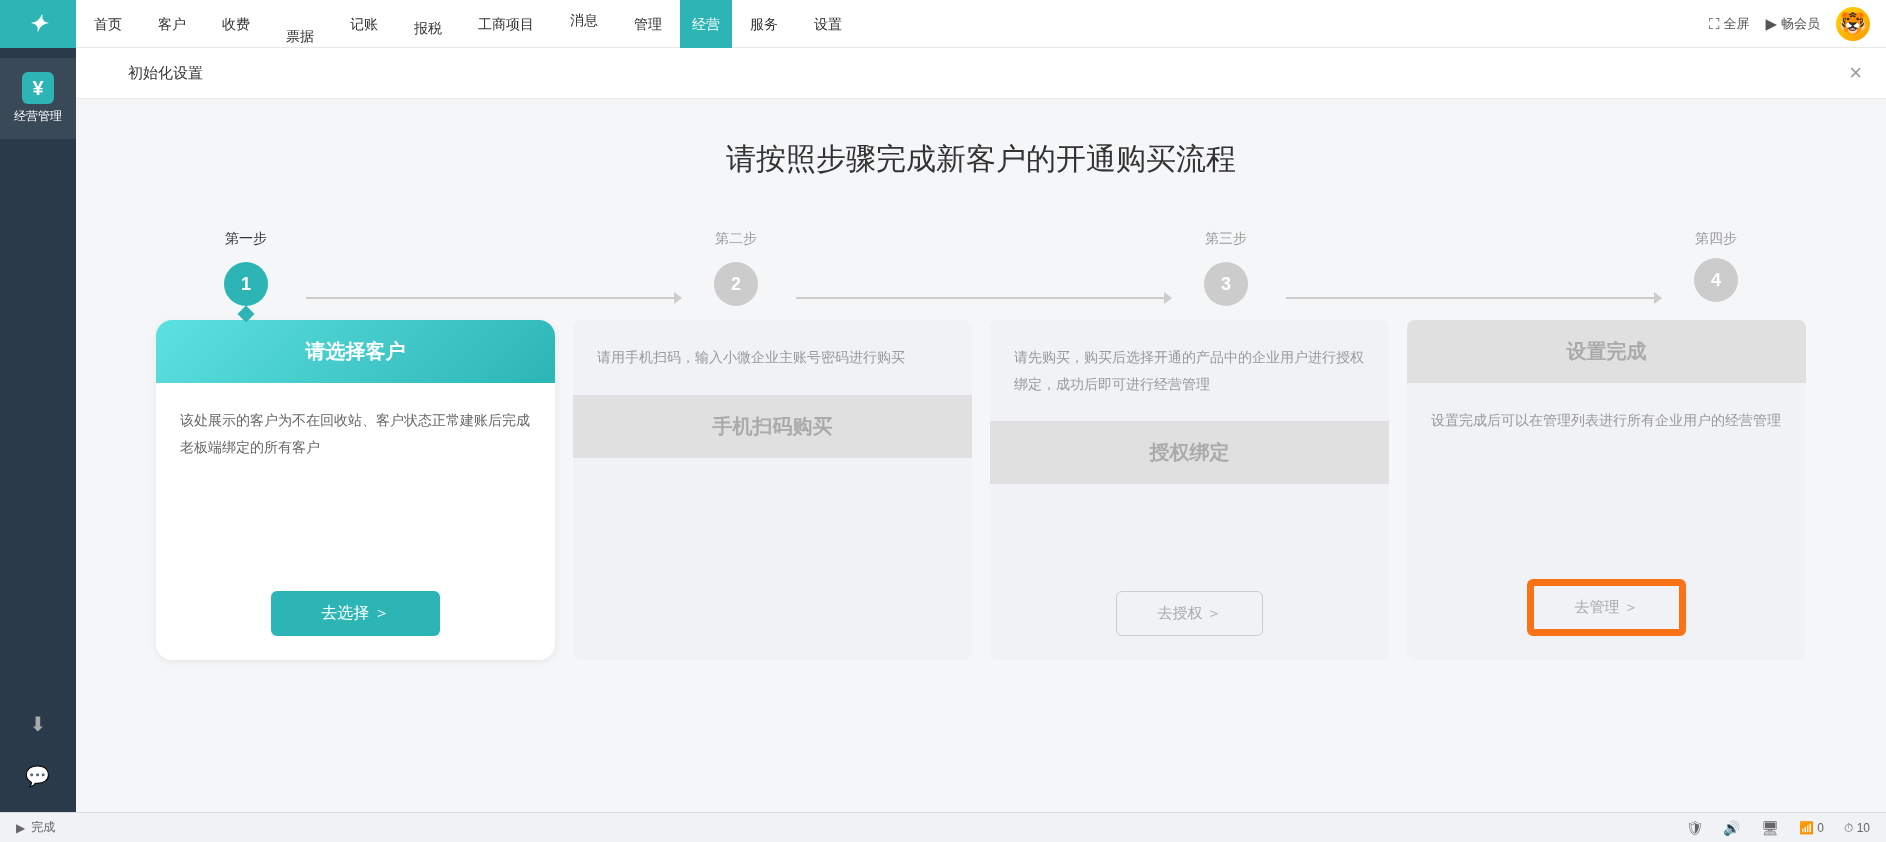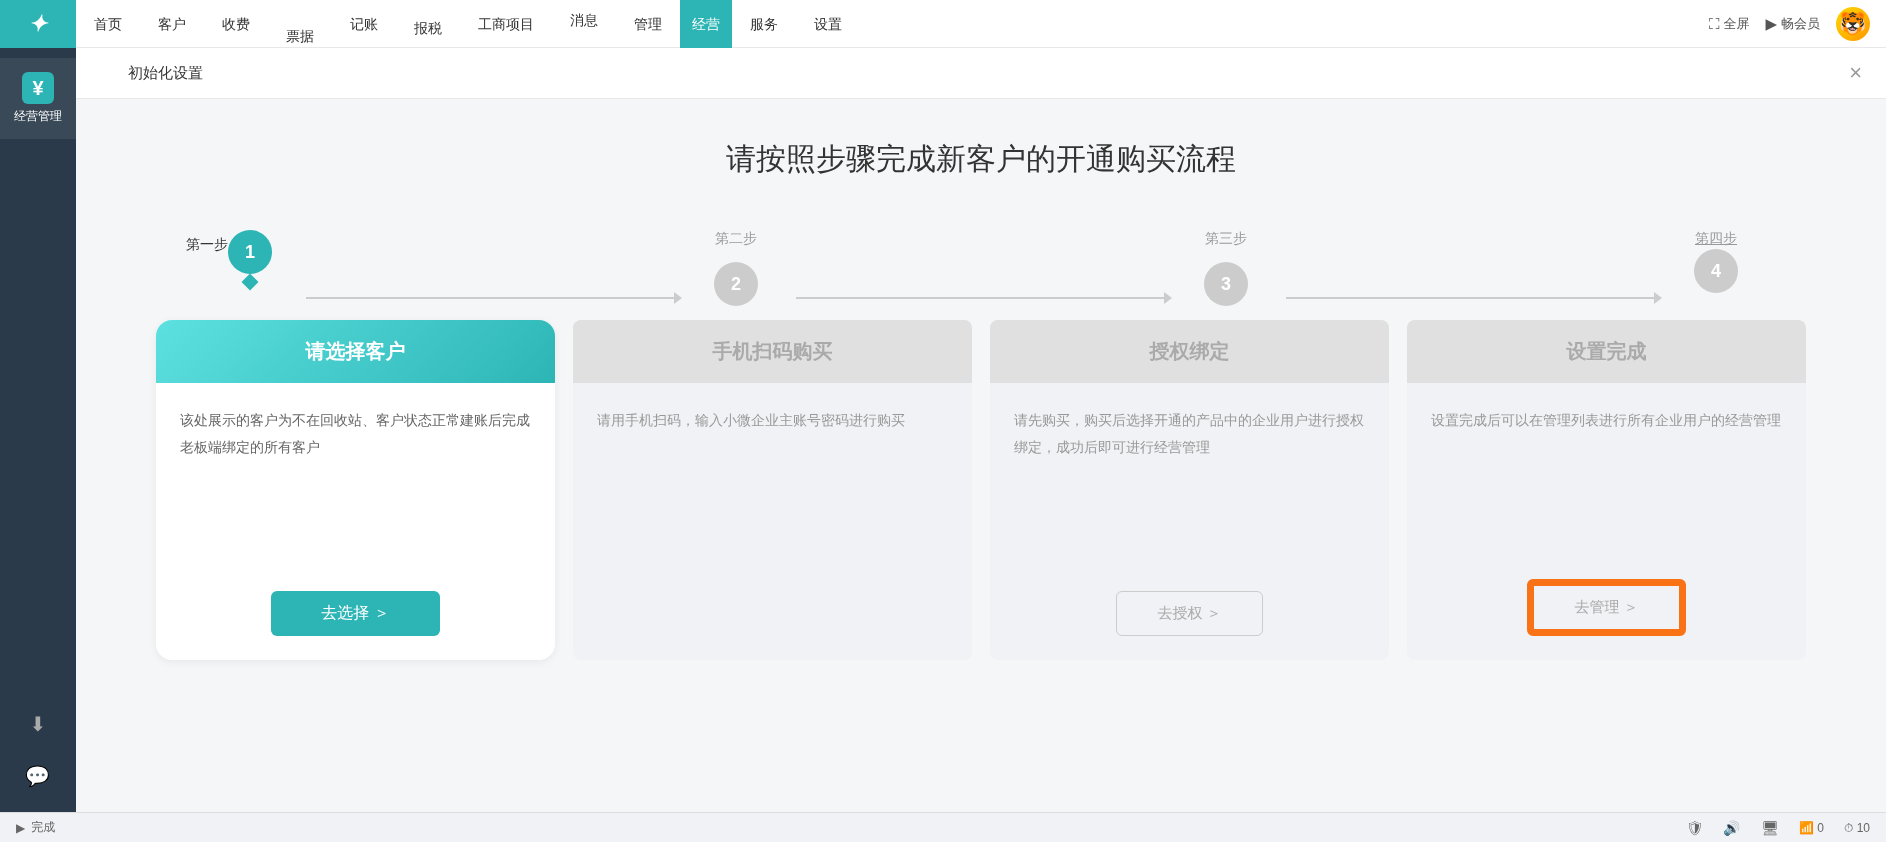--- a/index.html
+++ b/index.html
@@ -64,21 +64,21 @@
     <span style="font-size:15px;color:#333;margin-left:28px;">初始化设置</span>
     <span style="font-size:22px;color:#999;cursor:pointer;line-height:1;">×</span>
   </div>
 
   <div style="padding:40px 80px;">
 
     <div style="text-align:center;font-size:30px;color:#333;margin-bottom:50px;font-weight:400;">请按照步骤完成新客户的开通购买流程</div>
 
     <div style="display:flex;align-items:flex-start;margin-bottom:0;padding:0 30px;position:relative;">
 
-      <div style="display:flex;flex-direction:row;align-items:center;width:120px;flex-shrink:0;">
+      <div style="display:flex;flex-direction:column;align-items:center;width:120px;flex-shrink:0;">
         <span style="font-size:14px;color:#333;margin-bottom:14px;">第一步</span>
         <div style="width:44px;height:44px;border-radius:50%;background:#2db5b5;display:flex;align-items:center;justify-content:center;font-size:18px;font-weight:bold;color:#fff;position:relative;z-index:2;">
           <span>1</span>
 
           <div style="width:12px;height:12px;background:#2db5b5;transform:rotate(45deg);position:absolute;bottom:-14px;left:50%;margin-left:-6px;"></div>
         </div>
       </div>
 
       <div style="flex:1;height:2px;background:#ccc;margin-top:67px;position:relative;">
         <div style="position:absolute;right:-6px;top:-5px;width:0;height:0;border-top:6px solid transparent;border-bottom:6px solid transparent;border-left:8px solid #ccc;"></div>
@@ -100,46 +100,46 @@
         <div style="width:44px;height:44px;border-radius:50%;background:#ccc;display:flex;align-items:center;justify-content:center;font-size:18px;font-weight:bold;color:#fff;position:relative;z-index:2;">
           <span>3</span>
         </div>
       </div>
 
       <div style="flex:1;height:2px;background:#ccc;margin-top:67px;position:relative;">
         <div style="position:absolute;right:-6px;top:-5px;width:0;height:0;border-top:6px solid transparent;border-bottom:6px solid transparent;border-left:8px solid #ccc;"></div>
       </div>
 
       <div style="display:flex;flex-direction:column;align-items:center;width:120px;flex-shrink:0;">
-        <span style="font-size:14px;color:#999;margin-bottom:1px;text-decoration:underline;">第四步</span>
+        <span style="font-size:14px;color:#999;margin-bottom:10px;">第四步</span>
         <div style="width:44px;height:44px;border-radius:50%;background:#ccc;display:flex;align-items:center;justify-content:center;font-size:18px;font-weight:bold;color:#fff;position:relative;z-index:2;">
           <span>4</span>
         </div>
       </div>
 
     </div>
 
     <div style="display:flex;gap:18px;margin-top:14px;">
 
       <div style="flex:1;border-radius:16px;background:#fff;overflow:hidden;position:relative;min-height:340px;box-shadow:0 2px 8px rgba(0,0,0,0.06);">
         <div style="padding:18px 24px;text-align:center;font-size:20px;font-weight:bold;color:#fff;background:linear-gradient(135deg,#5de0e0,#2db5b5);">请选择客户</div>
         <div style="padding:24px;font-size:14px;color:#666;line-height:1.9;">该处展示的客户为不在回收站、客户状态正常建账后完成老板端绑定的所有客户</div>
         <div style="position:absolute;bottom:24px;left:0;right:0;display:flex;justify-content:center;">
           <button style="background:#2db5b5;color:#fff;border:none;border-radius:6px;padding:12px 50px;font-size:16px;cursor:pointer;display:flex;align-items:center;gap:6px;">去选择 ＞</button>
         </div>
       </div>
 
       <div style="flex:1;border-radius:8px;background:#f0f2f5;overflow:hidden;position:relative;min-height:340px;">
+        <div style="padding:24px;font-size:14px;color:#999;line-height:1.9;">请用手机扫码，输入小微企业主账号密码进行购买</div>
         <div style="padding:18px 24px;text-align:center;font-size:20px;font-weight:bold;color:#aaa;background:#e0e0e0;">手机扫码购买</div>
-        <div style="padding:24px;font-size:14px;color:#999;line-height:1.9;">请用手机扫码，输入小微企业主账号密码进行购买</div>
       </div>
 
       <div style="flex:1;border-radius:8px;background:#f0f2f5;overflow:hidden;position:relative;min-height:340px;">
+        <div style="padding:24px;font-size:14px;color:#999;line-height:1.9;">请先购买，购买后选择开通的产品中的企业用户进行授权绑定，成功后即可进行经营管理</div>
         <div style="padding:18px 24px;text-align:center;font-size:20px;font-weight:bold;color:#aaa;background:#e0e0e0;">授权绑定</div>
-        <div style="padding:24px;font-size:14px;color:#999;line-height:1.9;">请先购买，购买后选择开通的产品中的企业用户进行授权绑定，成功后即可进行经营管理</div>
         <div style="position:absolute;bottom:24px;left:0;right:0;display:flex;justify-content:center;">
           <button style="background:transparent;color:#aaa;border:1px solid #ccc;border-radius:6px;padding:12px 40px;font-size:15px;cursor:pointer;">去授权 ＞</button>
         </div>
       </div>
 
       <div style="flex:1;border-radius:8px;background:#f0f2f5;overflow:hidden;position:relative;min-height:340px;">
         <div style="padding:18px 24px;text-align:center;font-size:20px;font-weight:bold;color:#aaa;background:#e0e0e0;">设置完成</div>
         <div style="padding:24px;font-size:14px;color:#999;line-height:1.9;">设置完成后可以在管理列表进行所有企业用户的经营管理</div>
         <div style="position:absolute;bottom:24px;left:0;right:0;display:flex;justify-content:center;">
           <button style="background:transparent;color:#aaa;border:7px solid #f97316;border-radius:6px;padding:12px 40px;font-size:15px;cursor:pointer;">去管理 ＞</button>

